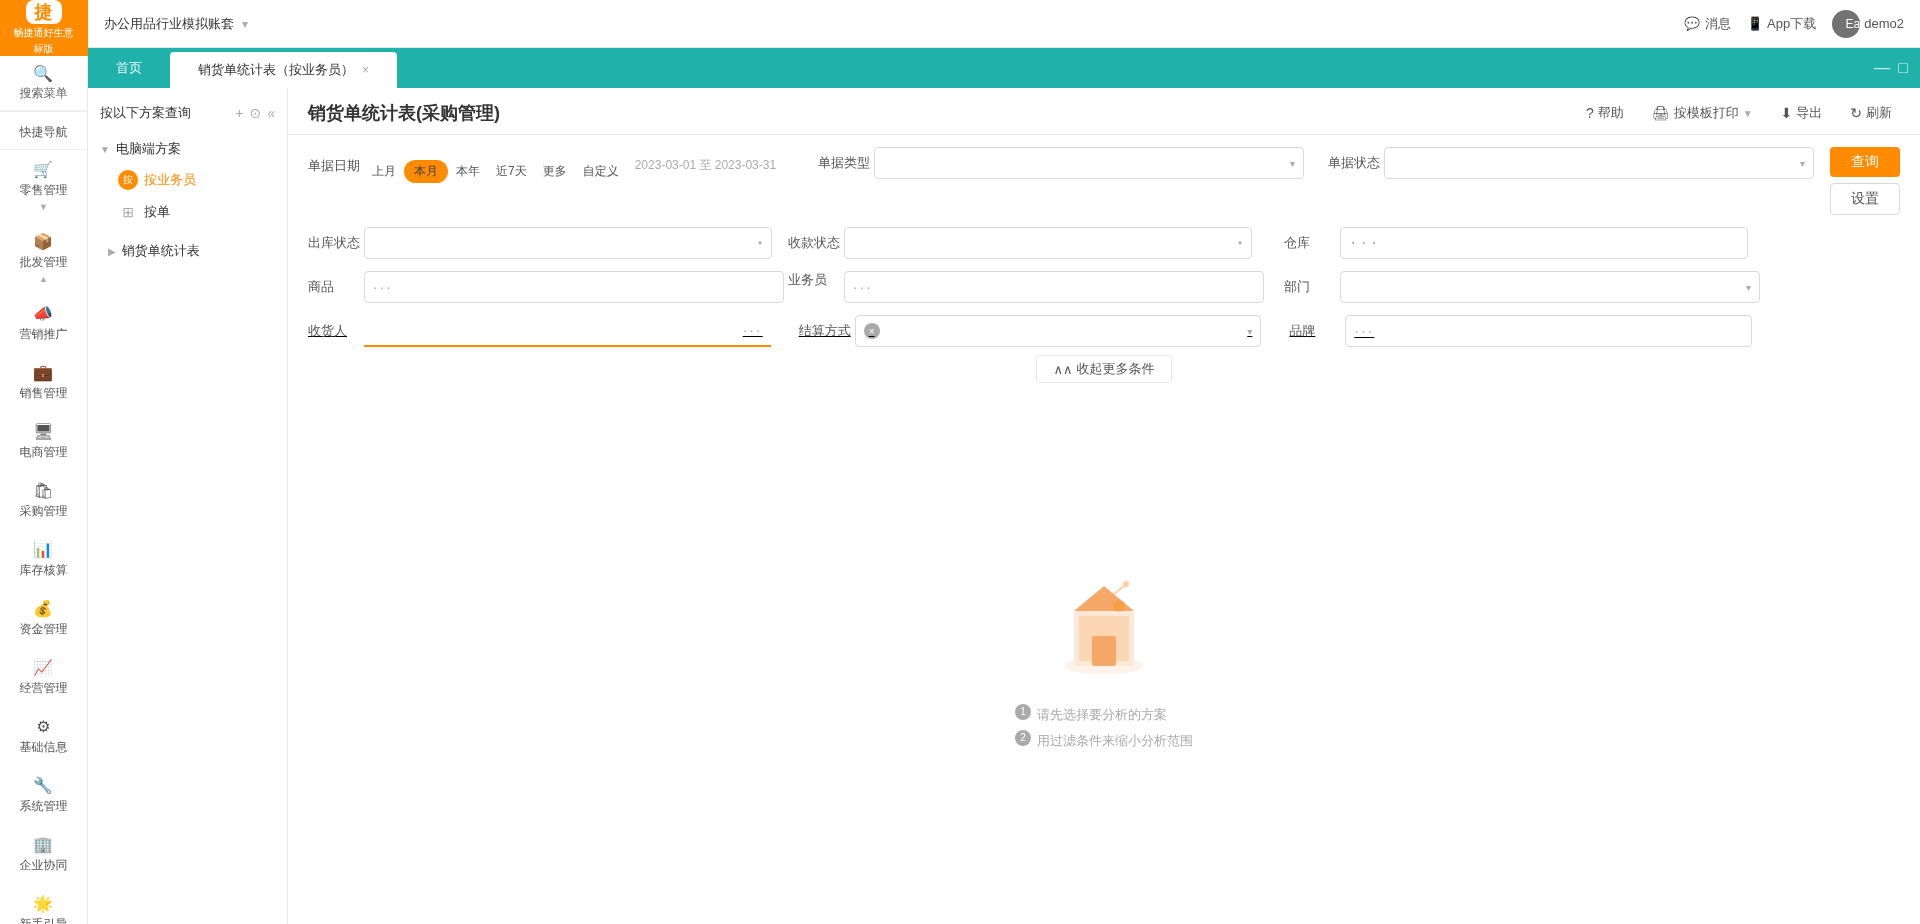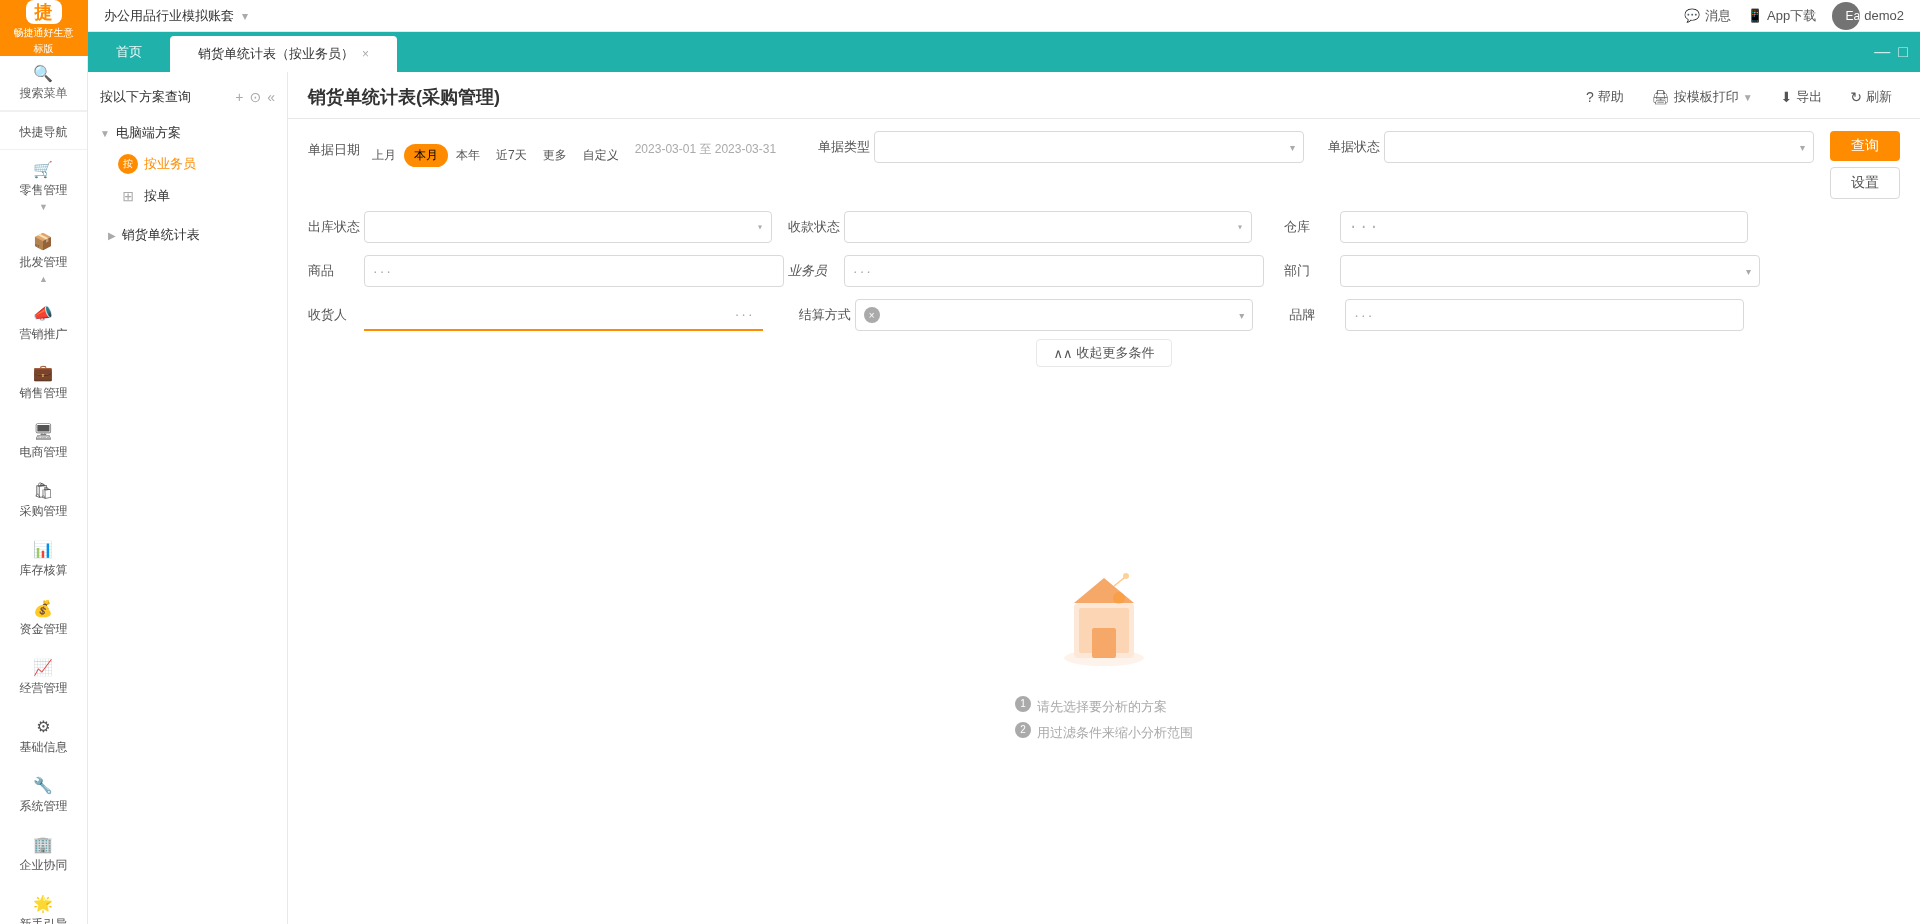--- a/index.html
+++ b/index.html
@@ -15,21 +15,21 @@
     .sidebar-search .search-btn { background: none; border: none; cursor: pointer; color: #666; font-size: 12px; display: flex; flex-direction: column; align-items: center; gap: 2px; }
     .sidebar-nav-item { width: 100%; padding: 10px 4px; display: flex; flex-direction: column; align-items: center; cursor: pointer; color: #555; font-size: 12px; gap: 3px; border-bottom: none; }
     .sidebar-nav-item .nav-icon { font-size: 16px; }
     .sidebar-quick-nav { padding: 8px 0 4px; border-top: 1px solid #f0f0f0; border-bottom: 1px solid #f0f0f0; width: 100%; display: flex; flex-direction: column; align-items: center; }
     .sidebar-quick-nav span { font-size: 12px; color: #555; padding: 4px 0; cursor: pointer; }
 
     
     .main { flex: 1; display: flex; flex-direction: column; overflow: hidden; }
 
     
-    .top-header { height: 32px; background: #fff; border-bottom: 1px solid #e8e8e8; display: flex; align-items: center; justify-content: space-between; padding: 8px 16px; flex-shrink: 0; }
+    .top-header { height: 48px; background: #fff; border-bottom: 1px solid #e8e8e8; display: flex; align-items: center; justify-content: space-between; padding: 8px 16px; flex-shrink: 0; }
     .top-header-left { display: flex; align-items: center; gap: 8px; }
     .breadcrumb-text { font-size: 13px; color: #333; }
     .breadcrumb-arrow { color: #aaa; font-size: 12px; }
     .top-header-right { display: flex; align-items: center; gap: 16px; }
     .header-action { display: flex; align-items: center; gap: 4px; color: #555; cursor: pointer; font-size: 13px; }
     .user-avatar { width: 28px; height: 28px; border-radius: 50%; background: #737373; display: flex; align-items: center; justify-content: flex-end; color: #fff; font-size: 12px; overflow: hidden; }
 
     
     .tab-bar { height: 40px; background: #20b2aa; display: flex; align-items: center; padding: 0 0; flex-shrink: 0; }
     .tab-item { height: 40px; padding: 0 28px; display: flex; align-items: center; gap: 8px; cursor: pointer; font-size: 13px; color: rgba(255,255,255,0.8); }
@@ -271,21 +271,21 @@
         </div>
       </div>
 
       <div class="filter-section">
 
         <div style="display:flex;gap:4px;margin-bottom:12px;align-items:flex-start;">
           <div style="flex:1;display:flex;align-items:center;">
             <span class="filter-label" style="min-width:56px;">单据日期</span>
             <div style="display:flex;align-items:center;gap:0;">
               <span class="date-tab">上月</span>
-              <span class="date-tab active" style="background:#ff8c00;color:#000000;border-radius:12px;padding:3px 10px;">本月</span>
+              <span class="date-tab active" style="background:#ff8c00;color:#404040;border-radius:12px;padding:3px 10px;">本月</span>
               <span class="date-tab">本年</span>
               <span class="date-tab">近7天</span>
               <span class="date-tab">更多</span>
               <span class="date-tab">自定义</span>
               <span class="date-range">2023-03-01 至 2023-03-31</span>
             </div>
           </div>
           <div style="flex:1;display:flex;align-items:center;margin-left:20px;">
             <span class="filter-label" style="min-width:56px;">单据类型</span>
             <div class="filter-input" style="flex:1;">
@@ -330,37 +330,37 @@
           <div style="width:140px;flex-shrink:0;"></div>
         </div>
 
         <div style="display:flex;gap:0;margin-bottom:12px;align-items:center;">
           <div style="flex:1;display:flex;align-items:center;">
             <span class="filter-label" style="min-width:56px;">商品</span>
             <div class="filter-input" style="flex:1;">
               <span class="dots">···</span>
             </div>
           </div>
-          <div style="flex:1;display:flex;align-items:center;margin-left:4px;font-style:italic;">
+          <div style="flex:1;display:flex;align-items:flex-start;margin-left:4px;">
             <span class="filter-label" style="min-width:56px;">业务员</span>
             <div class="filter-input" style="flex:1;">
               <span class="dots">···</span>
             </div>
           </div>
           <div style="flex:1;display:flex;align-items:center;margin-left:20px;">
             <span class="filter-label" style="min-width:56px;">部门</span>
             <div class="filter-input" style="flex:1;">
               <span></span>
               <span class="arrow">▾</span>
             </div>
           </div>
           <div style="width:140px;flex-shrink:0;"></div>
         </div>
 
-        <div style="display:flex;gap:16px;margin-bottom:8px;align-items:flex-start;">
+        <div style="display:flex;gap:8px;margin-bottom:8px;align-items:flex-start;text-decoration:underline;">
           <div style="flex:1;display:flex;align-items:center;">
             <span class="filter-label" style="min-width:56px;">收货人</span>
             <div class="filter-input active-border" style="flex:1;border-bottom:2px solid #ff8c00;border-top:none;border-left:none;border-right:none;border-radius:0;">
               <span></span>
               <span class="dots">···</span>
             </div>
           </div>
           <div style="flex:1;display:flex;align-items:center;margin-left:20px;">
             <span class="filter-label" style="min-width:56px;">结算方式</span>
             <div class="filter-input" style="flex:1;display:flex;align-items:center;gap:6px;">

